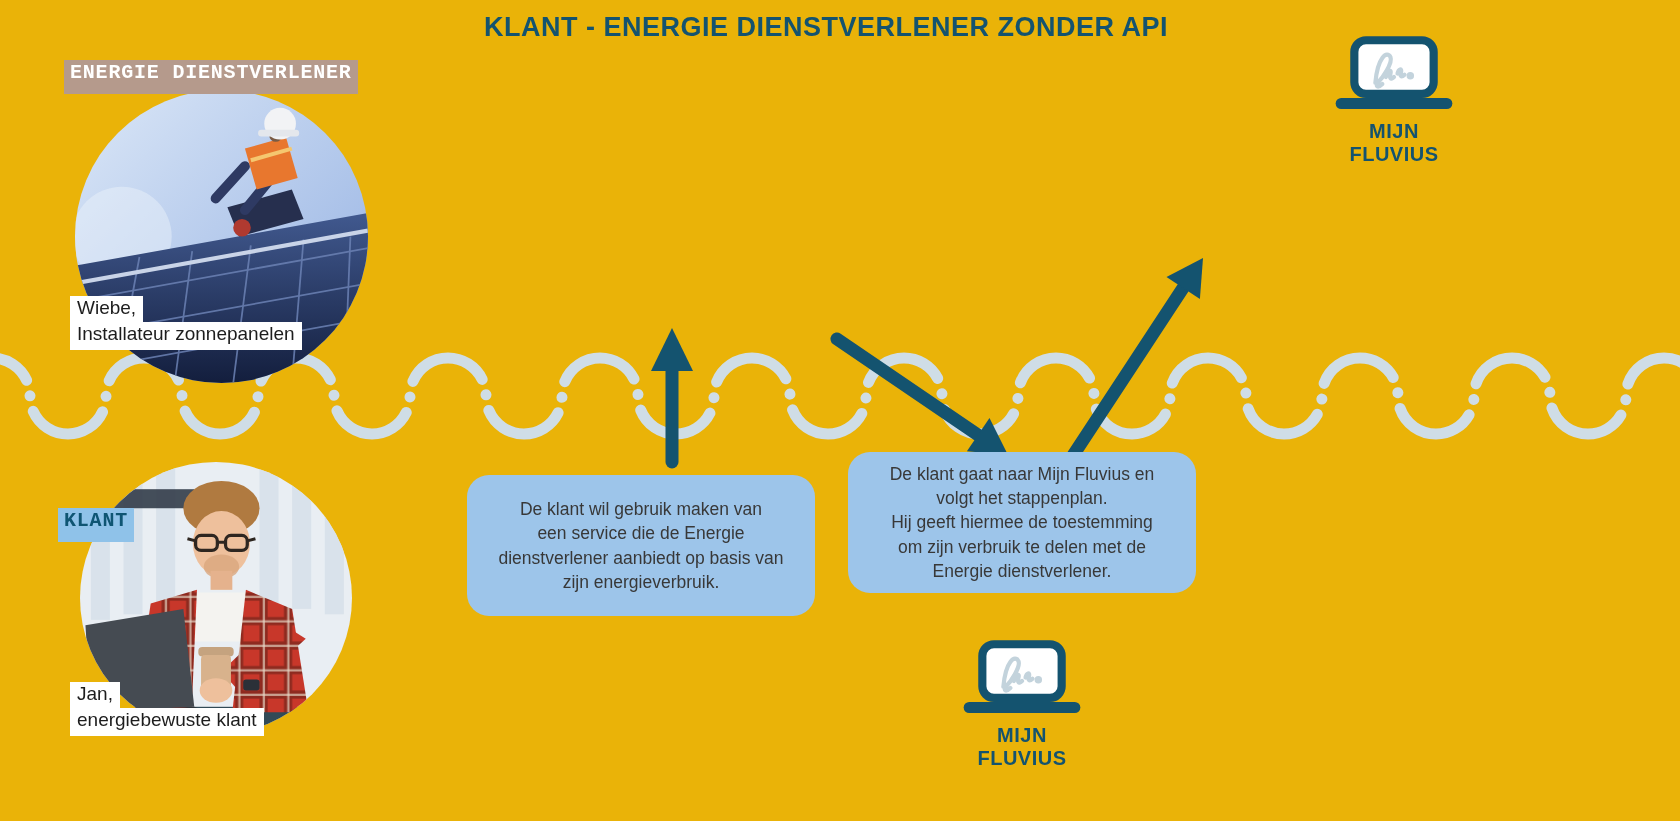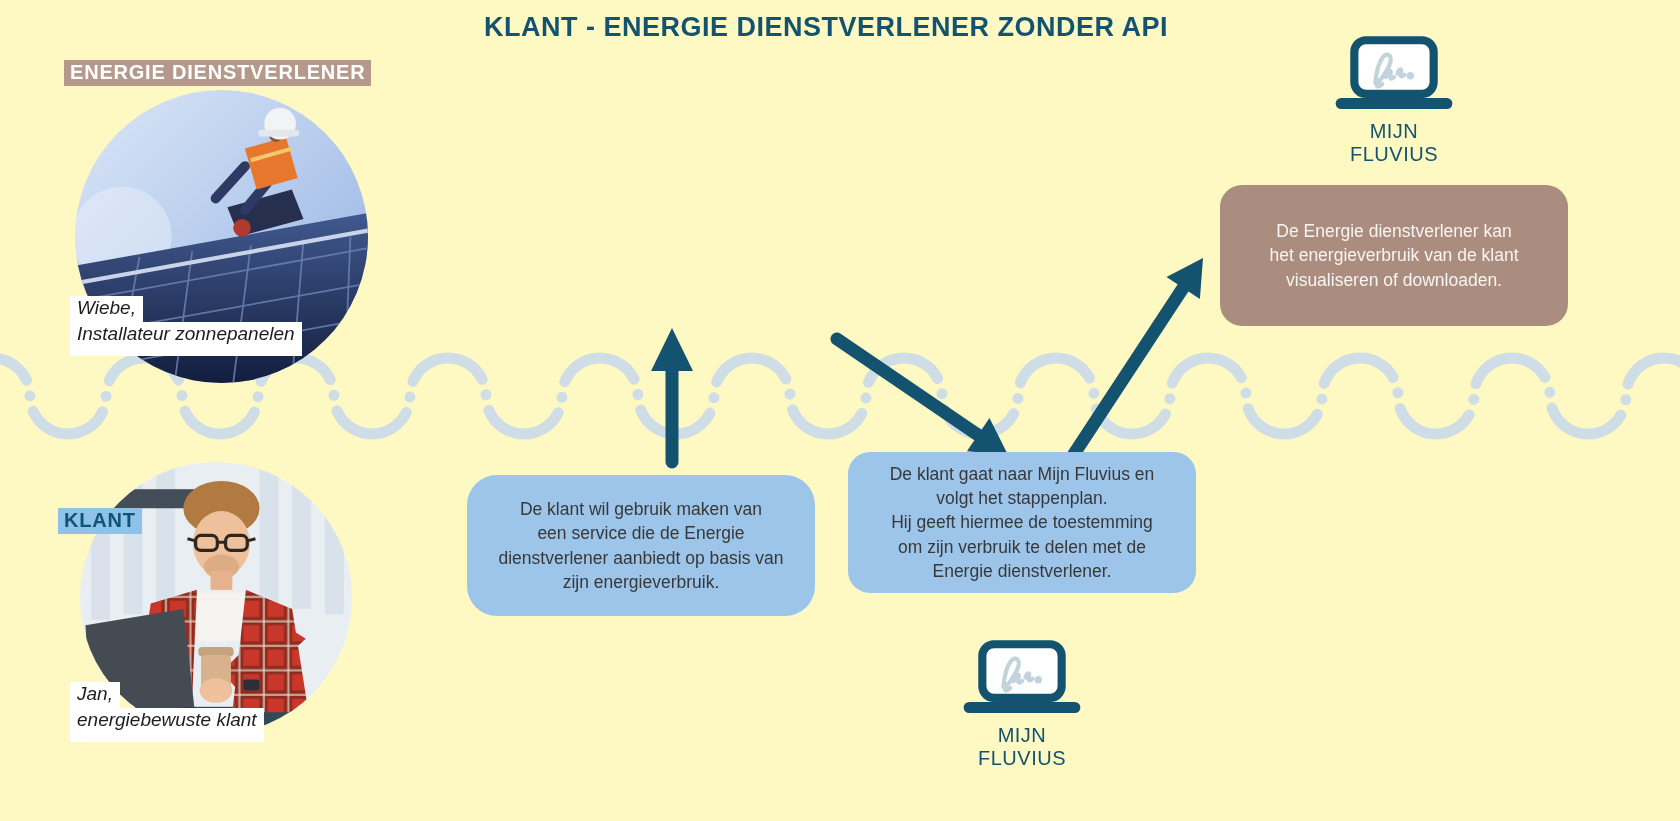--- a/index.html
+++ b/index.html
@@ -1,49 +1,49 @@
 <!DOCTYPE html>
 <html><head>
 <meta charset="utf-8">
 <style>
   html,body{margin:0;padding:0;background:#fff;}
   .canvas{
-    position:relative;width:1680px;height:821px;background:#fef9c3;
+    position:relative;width:1680px;height:821px;background:#eab308;
     font-family:"Liberation Sans",sans-serif;overflow:hidden;
   }
   .title{
     position:absolute;left:0;right:0;top:12px;text-align:center;
     transform:translateX(-14px);
     font-size:27px;font-weight:700;letter-spacing:.5px;color:#14536f;
     white-space:nowrap;
   }
   svg.layer{position:absolute;left:0;top:0;pointer-events:none;}
   .photo{position:absolute;border-radius:50%;overflow:hidden;z-index:3;}
   .photo svg{display:block;width:100%;height:100%;}
   .tag{
     position:absolute;z-index:6;font-size:20px;font-weight:600;
-    letter-spacing:.8px;padding:1px 6px 2px;white-space:nowrap;line-height:1.15;
+    letter-spacing:.8px;padding:1px 6px 10px;white-space:nowrap;line-height:1.15;font-family:Liberation Mono, monospace;
   }
   .tag.provider{background:#b59a8c;color:#ffffff;}
   .tag.client{background:#8fc2e9;color:#0f5573;font-weight:700;}
   .caption{position:absolute;z-index:6;font-size:19px;line-height:1.38;color:#1d1d1d;}
   .caption span{
-    background:#ffffff;padding:1px 7px 12px;white-space:pre-line;
-    -webkit-box-decoration-break:clone;box-decoration-break:clone;font-style:italic;
+    background:#ffffff;padding:1px 7px 6px;white-space:pre-line;
+    -webkit-box-decoration-break:clone;box-decoration-break:clone;
   }
   .bubble{
     position:absolute;z-index:5;width:348px;height:141px;border-radius:22px;
     display:flex;align-items:center;justify-content:center;text-align:center;
     font-size:17.5px;line-height:1.38;white-space:pre-line;padding:0 10px;box-sizing:border-box;
   }
   .bubble.taupe{background:#ab8d7f;color:#f8f4f1;}
   .bubble.blue{background:#9dc5ea;color:#383838;}
   .logo{position:absolute;z-index:5;width:160px;text-align:center;color:#14536f;}
   .logo svg{display:block;margin:0 auto;}
-  .logo .line{font-size:20px;font-weight:400;letter-spacing:.5px;line-height:23px;}
+  .logo .line{font-size:20px;font-weight:700;letter-spacing:.5px;line-height:23px;}
   .logo .lines{margin-top:9px;}
 </style>
 </head>
 <body>
 
 <div class="canvas">
 
   <svg class="layer" width="1680" height="821" viewBox="0 0 1680 821" style="z-index:1">
     <path d="M -46 396
              a38 38 0 0 1 76 0 a38 38 0 0 0 76 0 a38 38 0 0 1 76 0 a38 38 0 0 0 76 0
@@ -162,24 +162,21 @@
         <path d="M837 339 L978 435" stroke-width="13" stroke-linecap="round"></path>
         <polygon points="1008,455 966.9,451.3 989.5,418.1" stroke="none"></polygon>
       </g>
       <g>
         <path d="M1072 457 L1183 288" stroke-width="13" stroke-linecap="round"></path>
         <polygon points="1203,258 1199.9,299.1 1166.5,277.1" stroke="none"></polygon>
       </g>
     </g>
   </svg>
 
-  <div class="bubble taupe" style="left:1220px;top:185px;">De Energie dienstverlener kan
-het energieverbruik van de klant
-visualiseren of downloaden.</div>
-  <div class="bubble blue" style="left:467px;top:475px;border-radius:30px;">De klant wil gebruik maken van
+  <div class="bubble blue" style="left:467px;top:475px;">De klant wil gebruik maken van
 een service die de Energie
 dienstverlener aanbiedt op basis van
 zijn energieverbruik.</div>
   <div class="bubble blue" style="left:848px;top:452px;">De klant gaat naar Mijn Fluvius en
 volgt het stappenplan.
 Hij geeft hiermee de toestemming
 om zijn verbruik te delen met de
 Energie dienstverlener.</div>
 
   <div class="logo" style="left:1314px;top:36px;">

